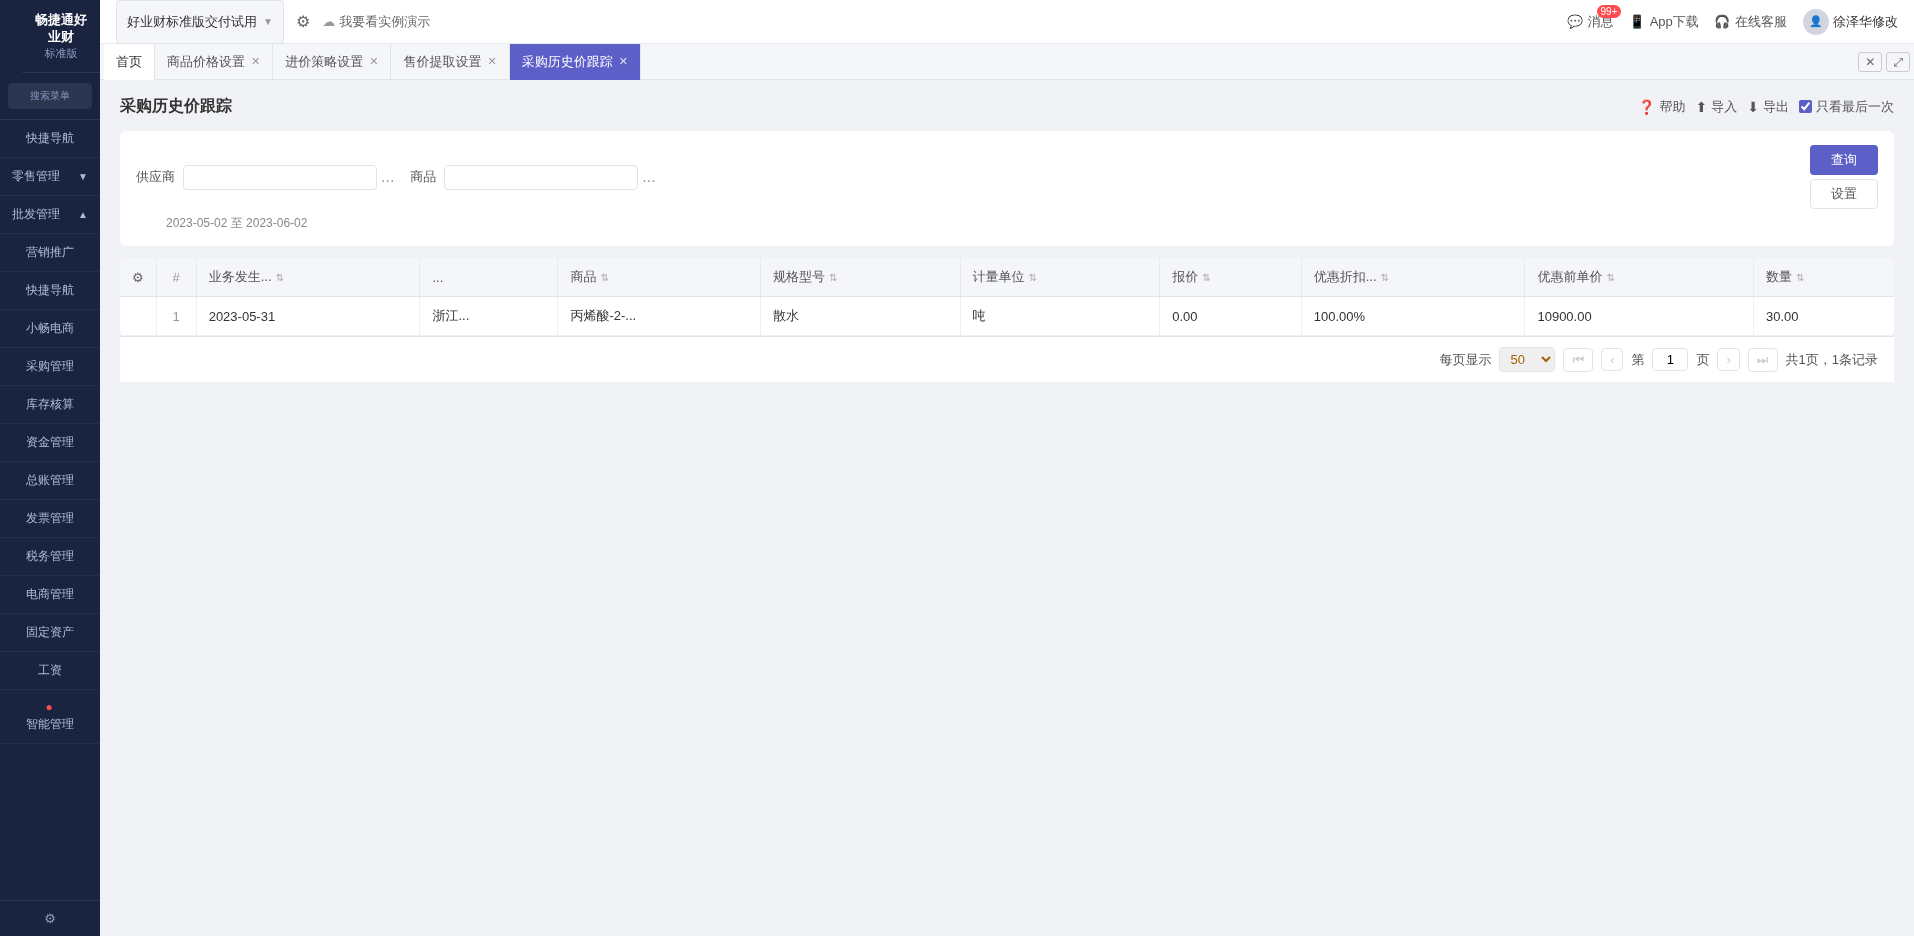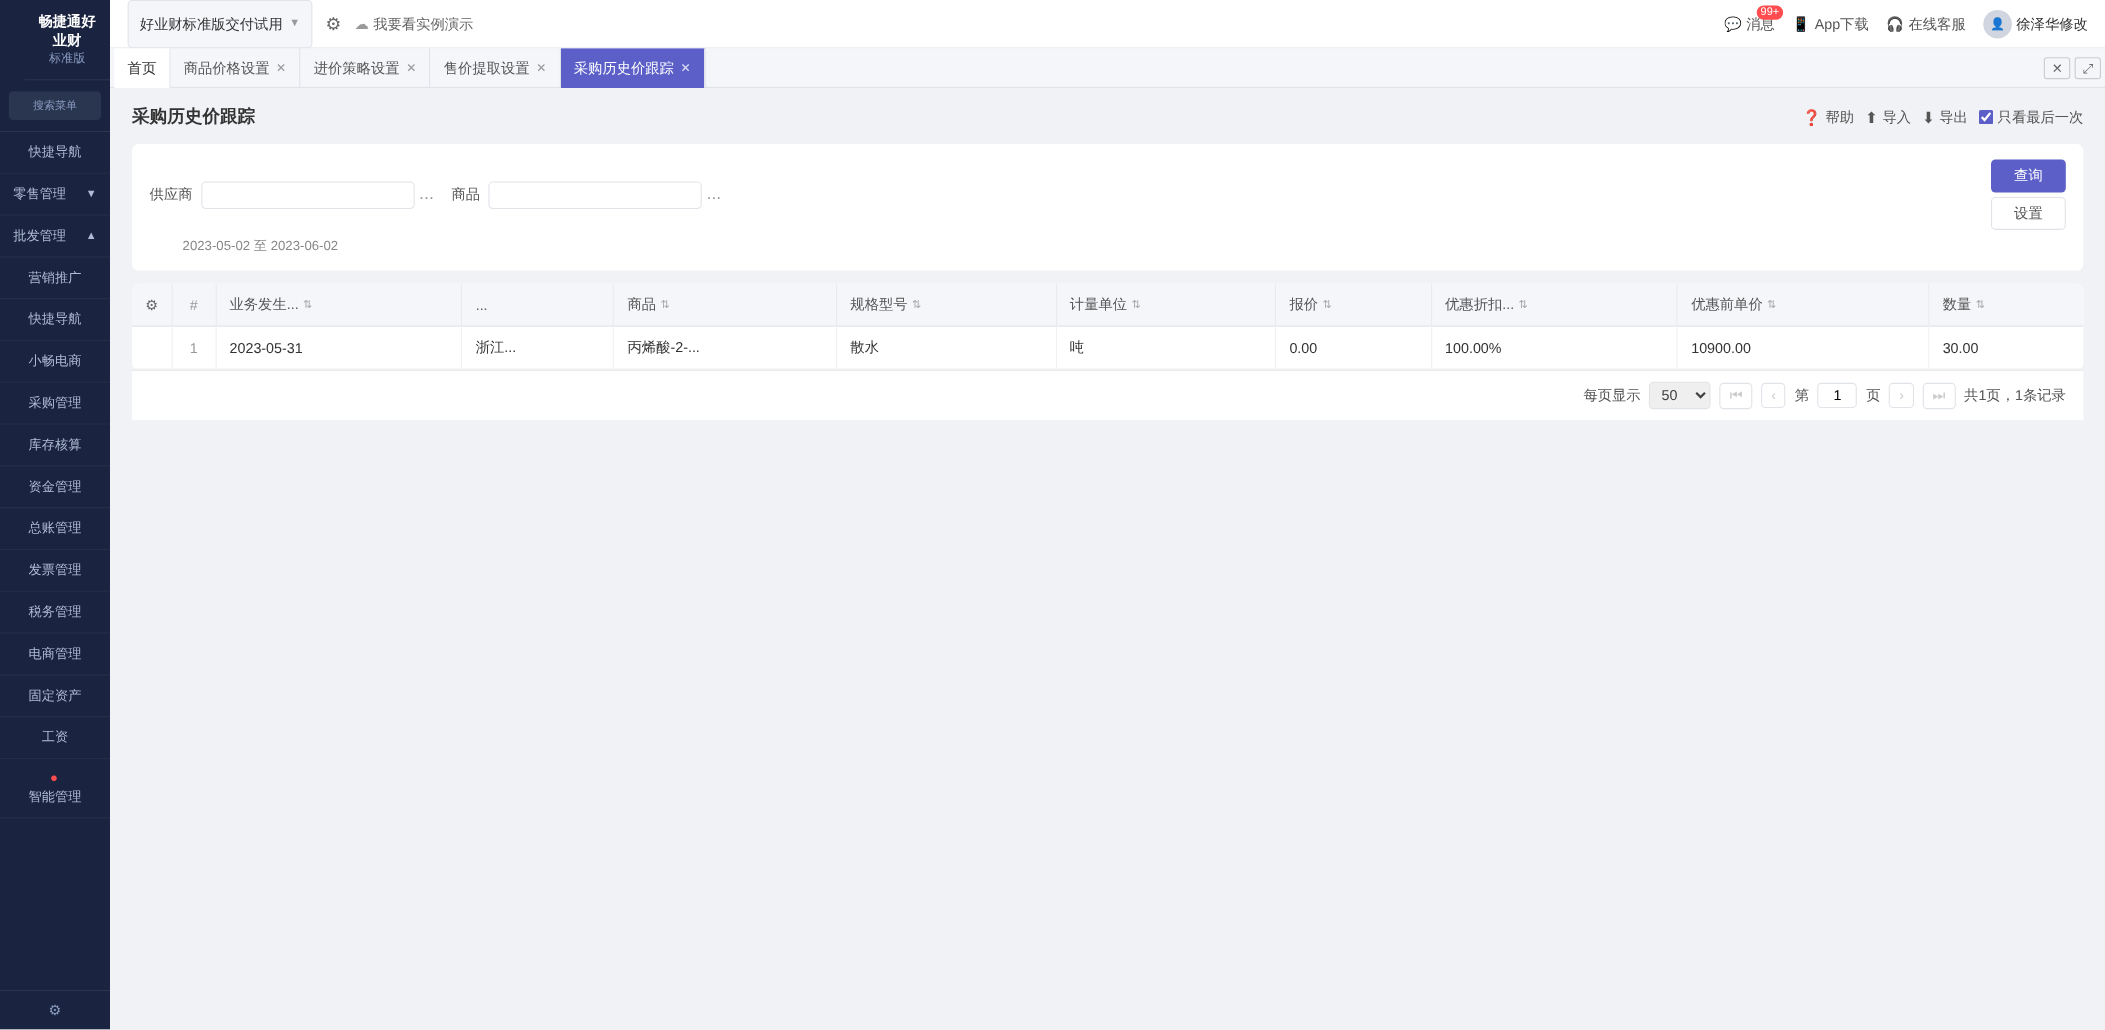--- a/index.html
+++ b/index.html
@@ -83,21 +83,21 @@
     tbody td:last-child { border-right: none; }
     .th-sort { display: flex; align-items: center; gap: 4px; cursor: pointer; }
     .sort-icon { font-size: 10px; color: #aaa; }
     .col-settings { width: 36px; text-align: center; }
     .col-num { width: 40px; text-align: center; color: #999; }
     .gear-icon-cell { width: 36px; text-align: center; cursor: pointer; color: #666; }
 
     
     .pagination-bar { background: #fff; border-top: 1px solid #e0e3e8; padding: 10px 16px; display: flex; align-items: center; justify-content: flex-end; gap: 8px; }
     .page-size-label { font-size: 13px; color: #555; }
-    .page-size-select { border: 1px solid #e0e3e8; border-radius: 4px; padding: 3px 6px; font-size: 13px; color: #404040; }
+    .page-size-select { border: 1px solid #e0e3e8; border-radius: 4px; padding: 3px 6px; font-size: 13px; color: #a16207; }
     .page-nav-btn { background: none; border: 1px solid #e0e3e8; border-radius: 4px; padding: 3px 8px; cursor: pointer; font-size: 13px; color: #555; }
     .page-nav-btn:disabled { color: #ccc; cursor: not-allowed; }
     .page-input { border: 1px solid #e0e3e8; border-radius: 4px; padding: 3px 6px; font-size: 13px; width: 36px; text-align: center; }
     .page-info { font-size: 13px; color: #555; }
     .page-label { font-size: 13px; color: #555; }
   </style>
 </head>
 <body>
 
 <div class="sidebar">

